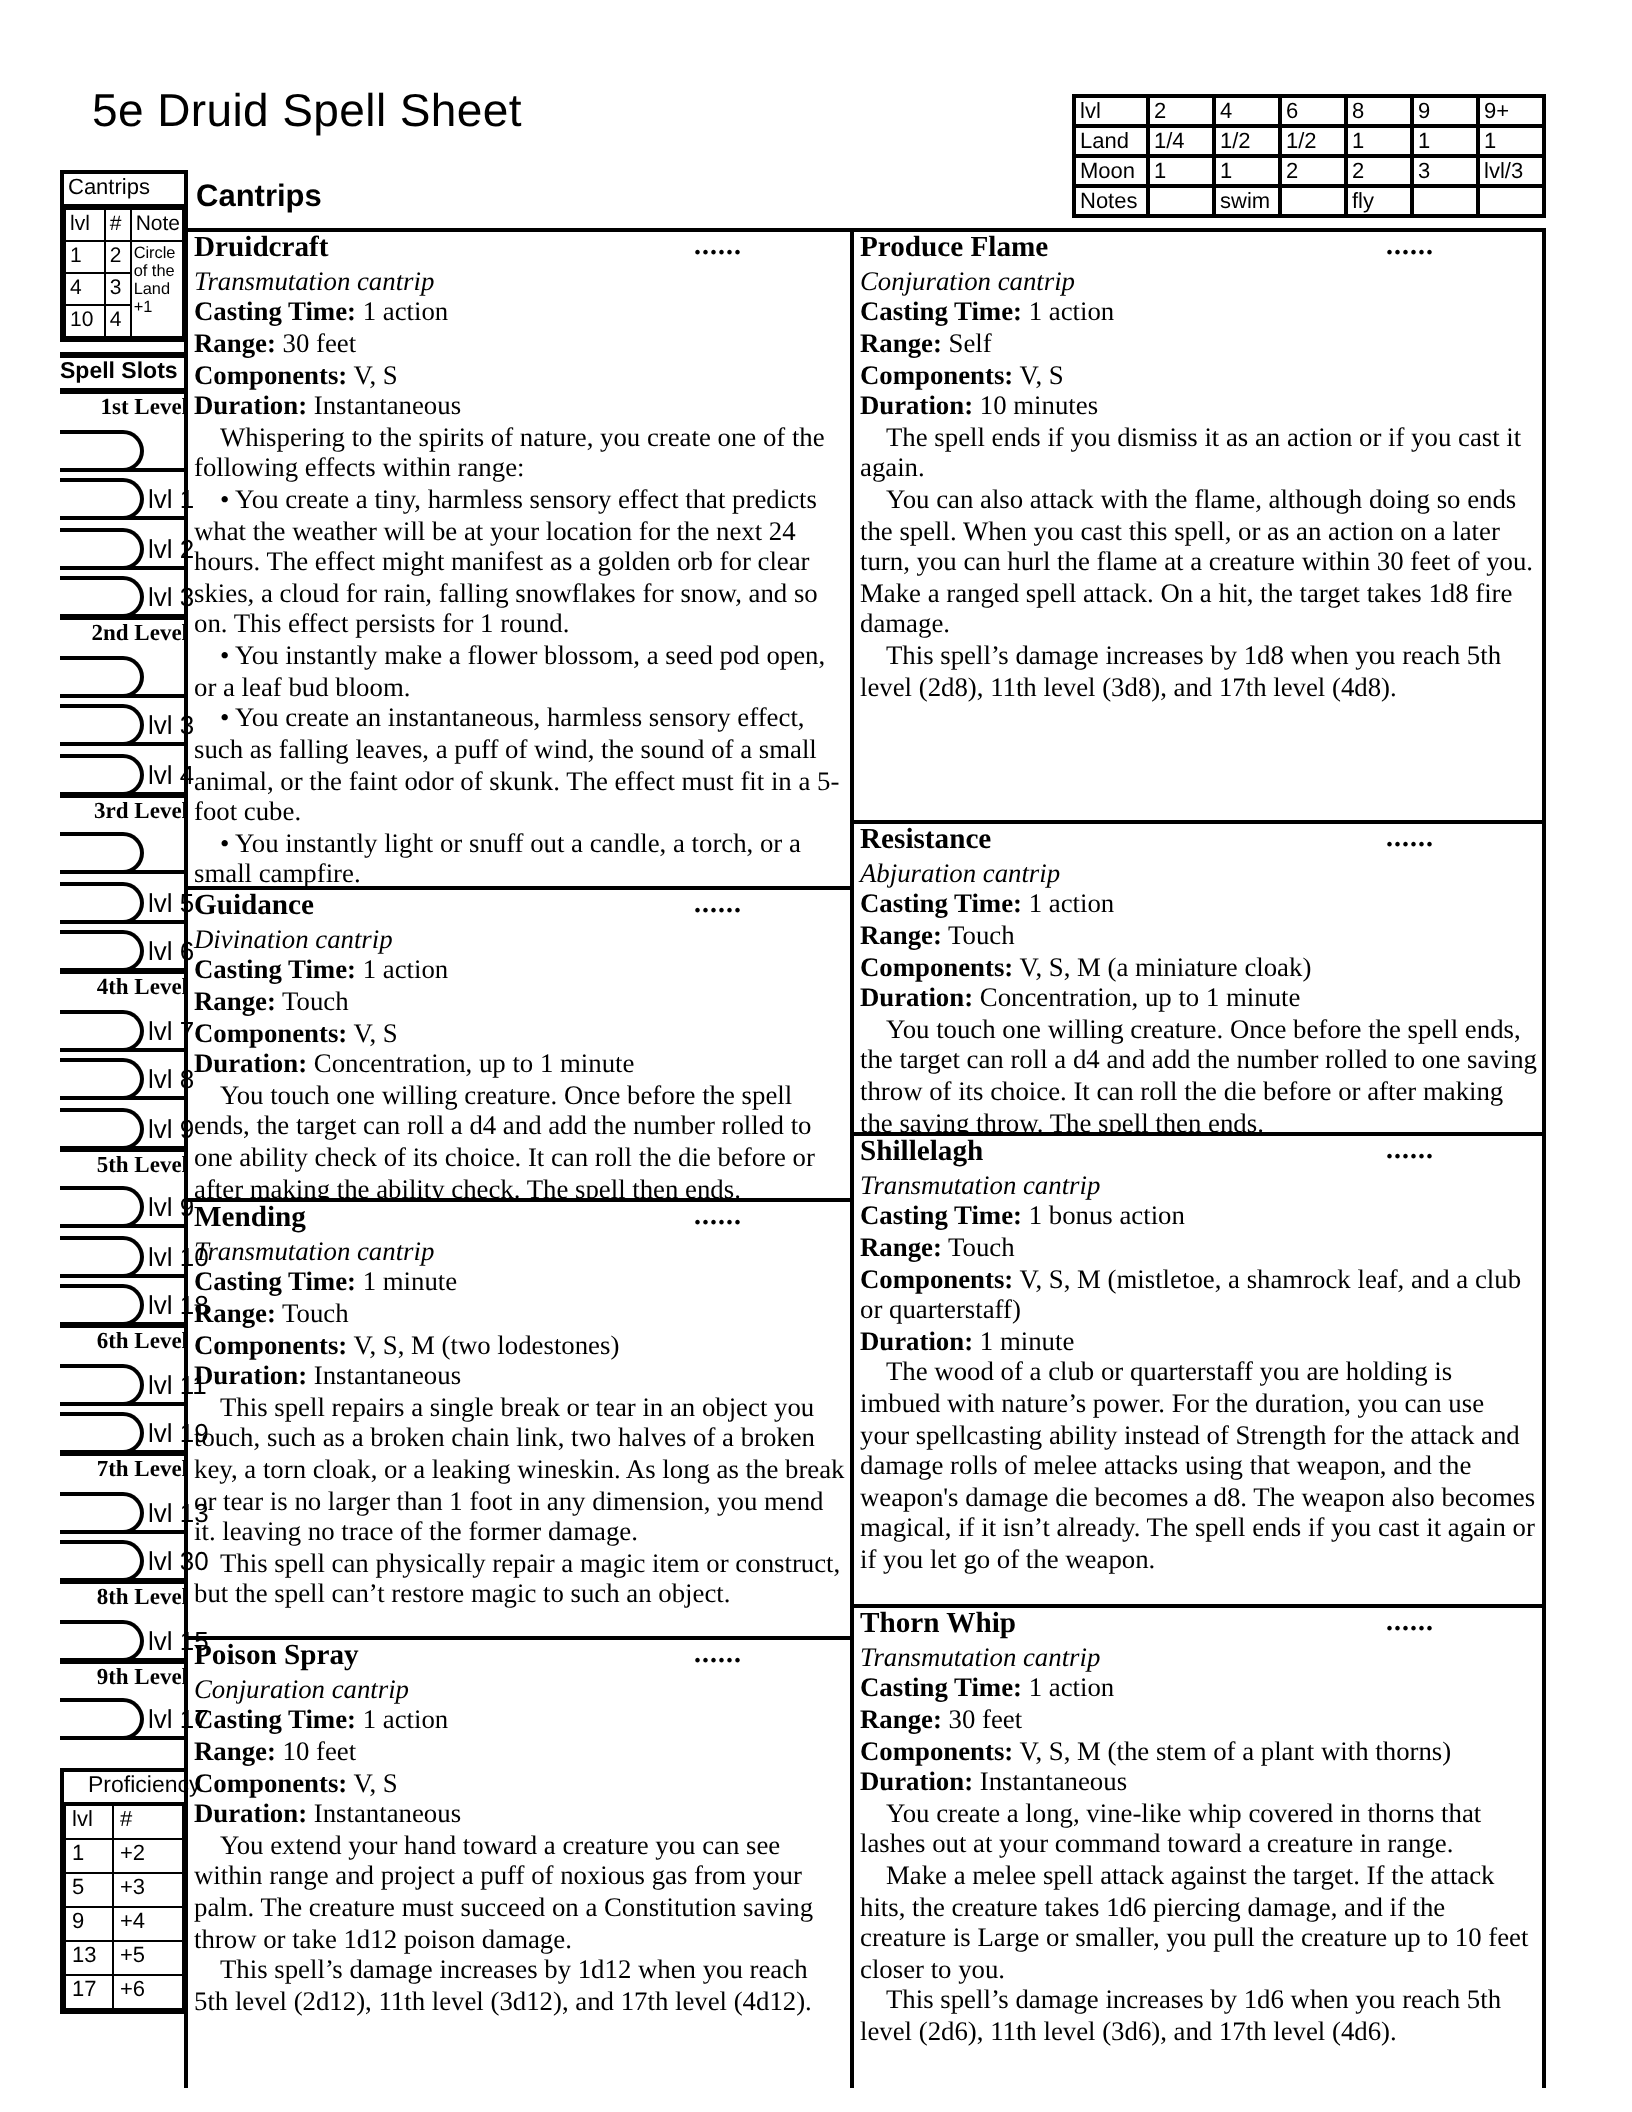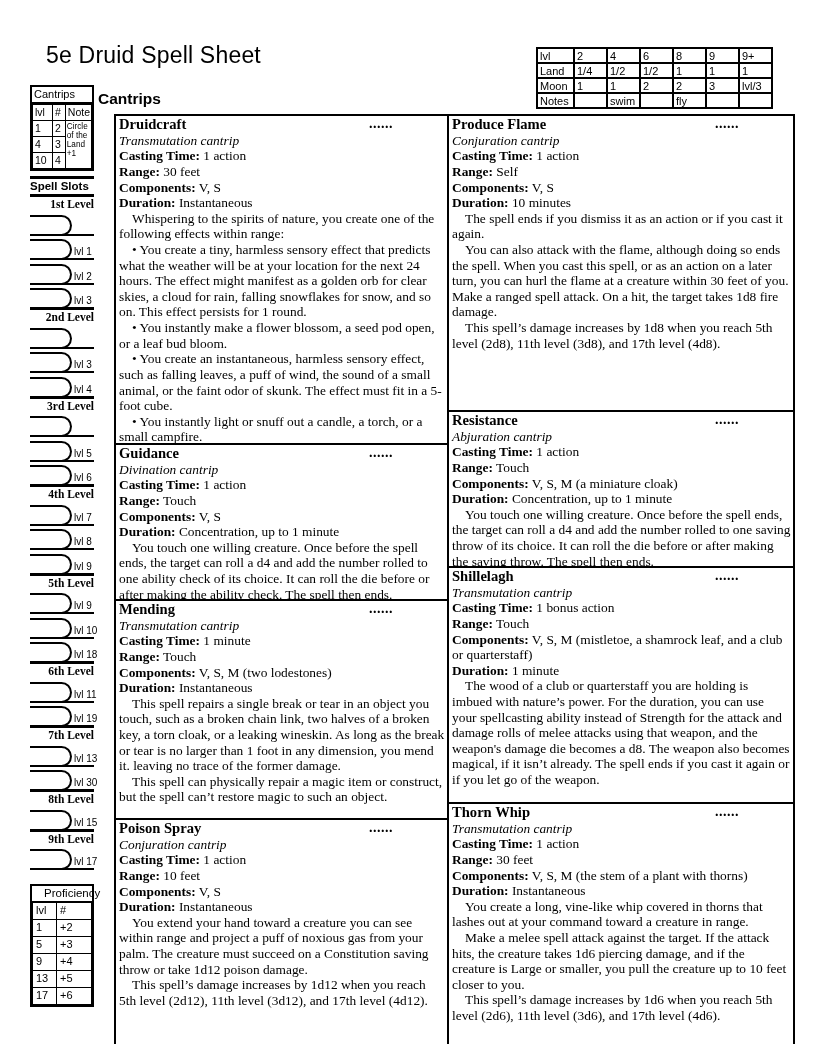--- a/index.html
+++ b/index.html
@@ -41,28 +41,28 @@
   .lvl-h {
     font-weight:bold; font-size:11.5px; text-align:right;
     height:15px; line-height:15px; border-top:1px solid #000;font-family:Liberation Serif, serif;
   }
   .slot-row { position:relative; height:24.5px; border-bottom:2px solid #000; }
   .capsule {
     position:absolute; left:0; bottom:-2px; width:42px; height:21px;
     border:2.5px solid #000; border-left:none;
     border-radius:0 12px 12px 0;
   }
-  .slot-label { position:absolute; left:44px; bottom:1px; font-size:10px; white-space:nowrap; }
+  .slot-label { position:absolute; left:44px; bottom:1px; font-size:13px; white-space:nowrap; }
   .prof { margin-top:14px; border:2px solid #000; }
   .prof-title { font-size:11.5px; text-align:center; padding:1px 0 2px 12px; border-bottom:1.5px solid #000; }
   .prof td { font-size:11px; height:17px; padding:2px 2px 2px 3px; }
   .prof td:first-child { width:24px; }
   
   .main-h { position:absolute; left:98px; top:90px; font-size:15.5px; font-weight:bold; }
-  .cards { position:absolute; left:114px; top:114px; width:681px; height:930px; display:flex; overflow:hidden; }
+  .cards { position:absolute; left:92px; top:114px; width:681px; height:930px; display:flex; overflow:hidden; }
   .col { display:flex; flex-direction:column; }
   .col-left { width:335px; }
   .col-right { width:348px; margin-left:-2px; }
   .card {
     border:2px solid #000; margin-top:-2px; padding:0 2px 3px 3px;
     font-family:"Liberation Serif", serif; font-size:13.4px; line-height:1.165;
     overflow:hidden;
   }
   .col .card:first-child { margin-top:0; }
   .card-head { display:flex; justify-content:space-between; font-weight:bold; font-size:14.6px; line-height:1.15; }

